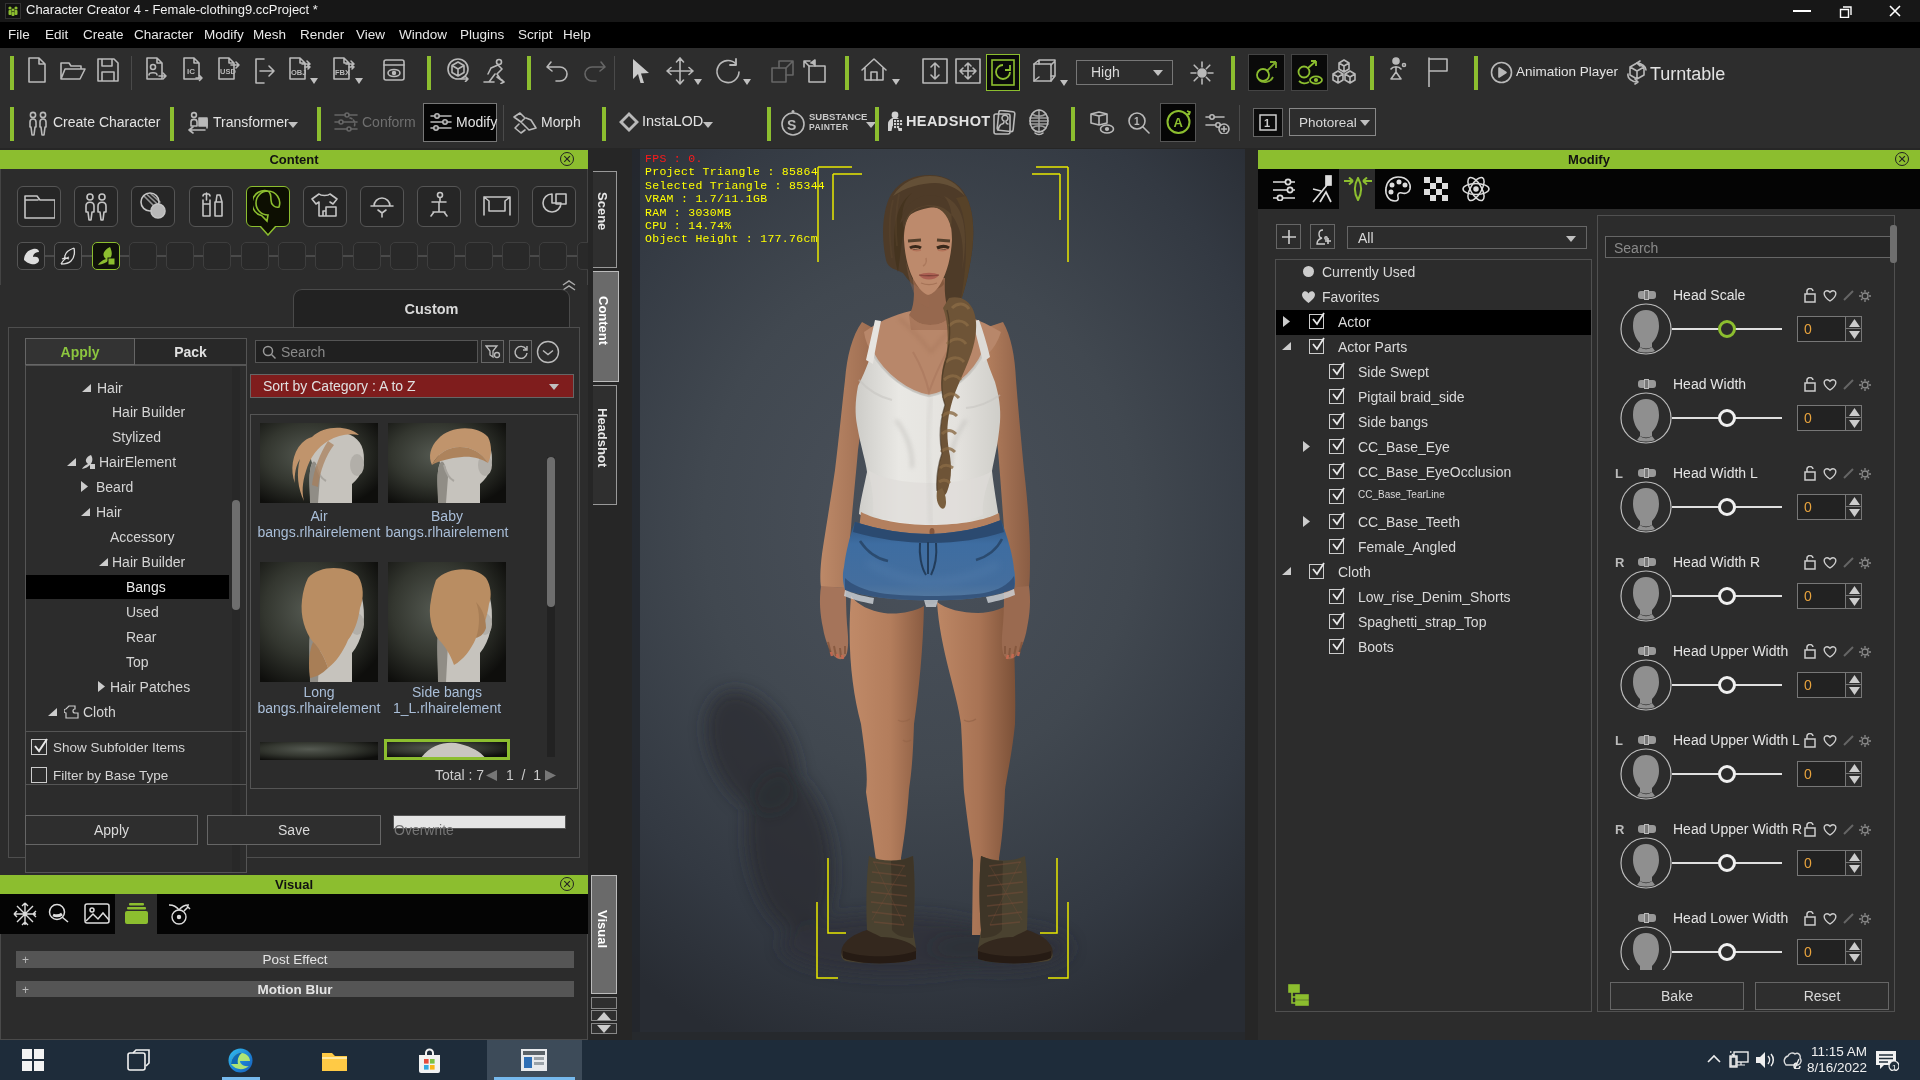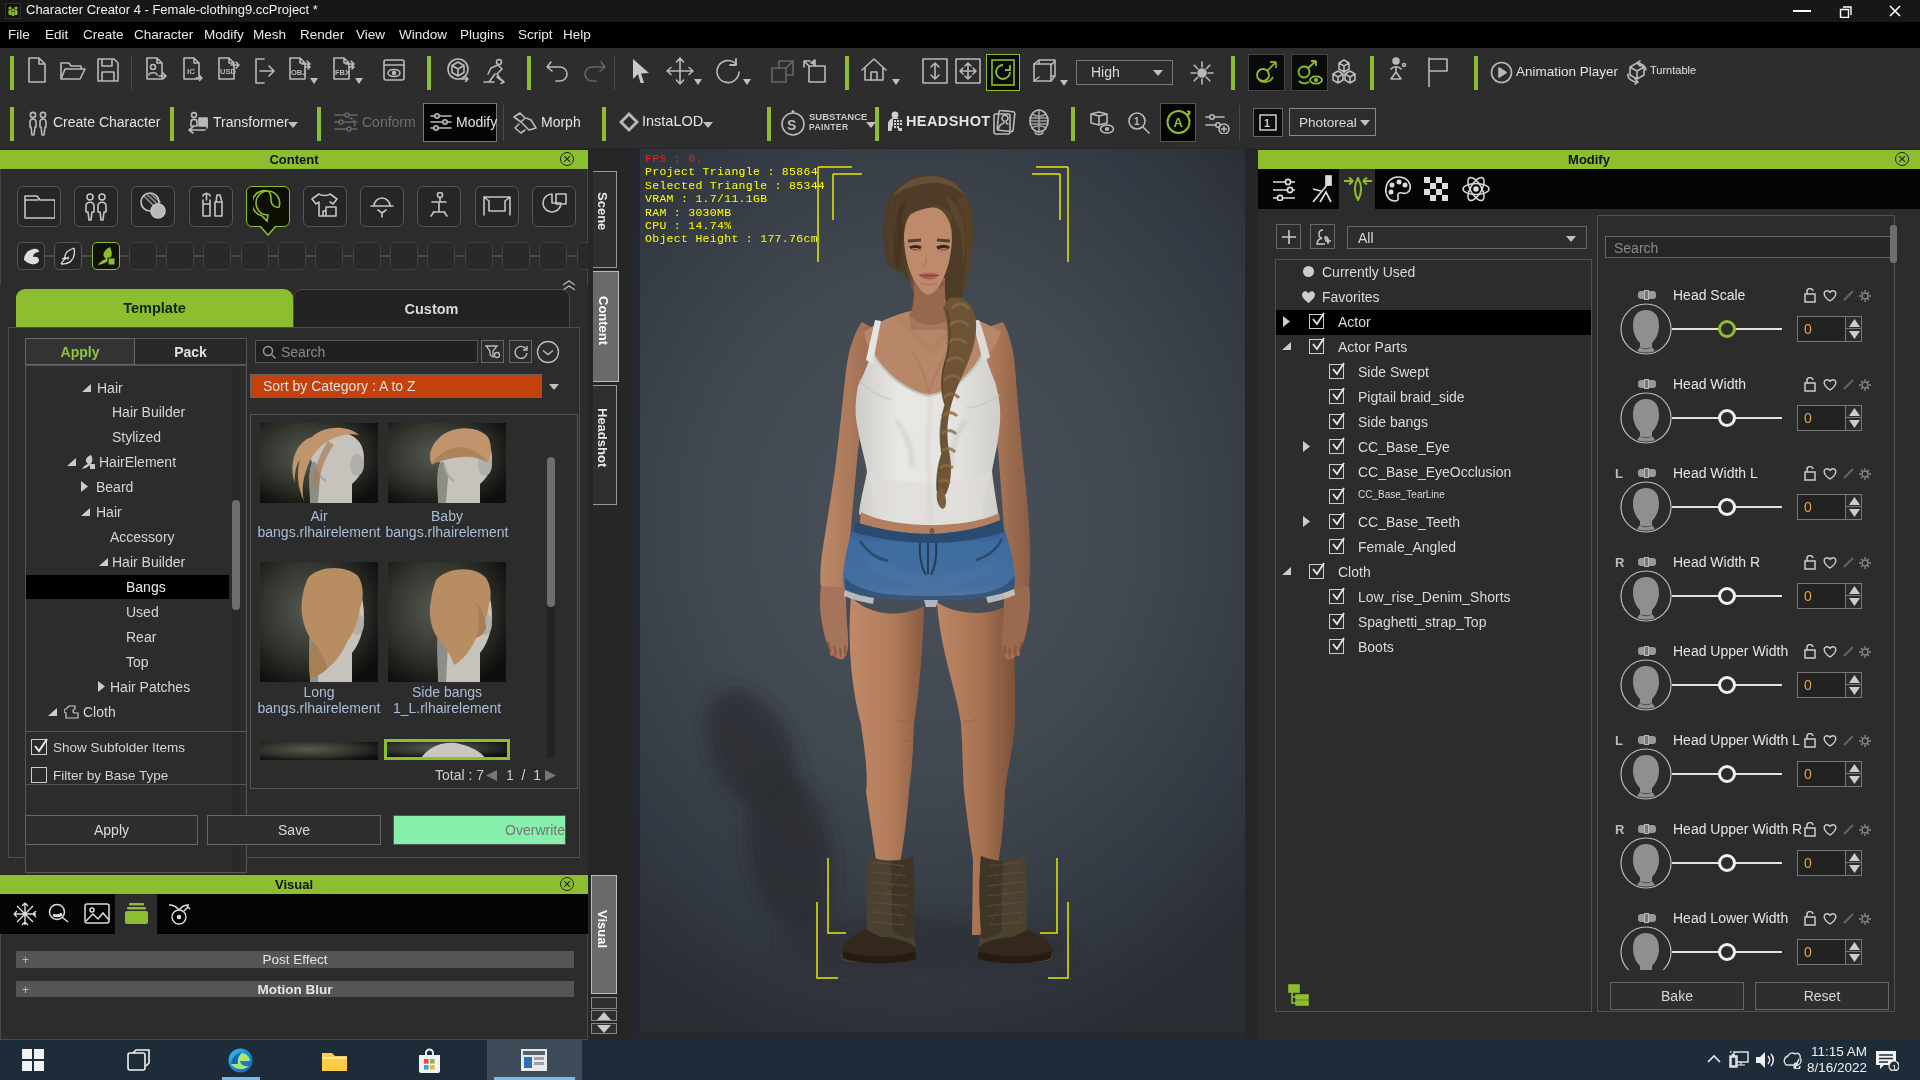--- a/index.html
+++ b/index.html
@@ -207,21 +207,21 @@
  <div class="gbar" style="left:1474px;top:8px;height:34px"></div>
  <svg class="i" style="left:1490px;top:13px" width="23" height="23" stroke-width="1.6">
       <circle cx="11.5" cy="11.5" r="10"></circle>
       <path d="M9 7 l7 4.5 l-7 4.5 z" fill="#b9b9b9"></path>
     </svg>
  <span class="lbl" style="left:1516px;top:16px;font-size:13.5px">Animation Player</span>
  <svg class="i" style="left:1625px;top:12px" width="24" height="25" stroke-width="1.6">
       <path d="M12 3 l7 4 v8 l-7 4 l-7 -4 V7 z M5 7 l7 4 l7 -4 M12 11 v8"></path>
       <path d="M3 14 a10 7 0 0 0 10 8 m0 0 l-3 -3 m3 3 l-3 2 M21 10 a10 7 0 0 0 -9 -7 m0 0 l3 3 m-3 -3 l3 -2"></path>
     </svg>
- <span class="lbl" style="left:1650px;top:16px;font-size:11px">Turntable</span>
+ <span class="lbl" style="left:1650px;top:16px;font-size:18px">Turntable</span>
 </div>
 
 <div id="tb2" class="abs" style="left:0;top:98px;width:1920px;height:50px;background:#2d2d2d">
  <div class="gbar" style="left:10px;top:9px;height:34px"></div>
  <svg class="i" style="left:27px;top:12px" width="22" height="26" stroke-width="1.7">
       <circle cx="6" cy="5" r="2.6"></circle>
       <circle cx="16" cy="5" r="2.6"></circle>
       <path d="M3 12 c0 -4 6 -4 6 0 v5 h-1 l-1 8 h-2 l-1 -8 h-1 z M13 12 c0 -4 6 -4 6 0 v5 h-1 l-1 8 h-2 l-1 -8 h-1 z"></path>
     </svg>
  <span class="lbl" style="left:53px;top:16px">Create Character</span>
@@ -429,21 +429,20 @@
 <div class="abs" style="left:566px;top:86px;width:10px;height:2px;background:#4a4a4a"></div>
 <div class="abs" style="left:576px;top:73px;width:28px;height:28px;background:#292929;border:1px solid #3e3e3e;border-radius:5px"></div>
   <svg class="abs" style="left:258px;top:57px" width="18" height="10">
         <path d="M1 0 L9 9 L17 0" fill="#0d0f02" stroke="#8cbe2f" stroke-width="1.5"></path>
       </svg>
   <svg class="abs" style="left:560px;top:110px" width="16" height="12" fill="none" stroke="#aaa" stroke-width="1.5">
         <path d="M2 6 l6 -4 l6 4 M2 11 l6 -4 l6 4"></path>
       </svg>
  </div>
 
- <div class="abs" style="left:16px;top:139px;width:277px;height:38px;background:#8cbe2f;border-radius:9px 9px 0 0;text-align:center;font-size:14.5px;font-weight:bold;color:#14240a;line-height:38px">Template</div>
  <div class="abs" style="left:293px;top:139px;width:277px;height:38px;background:#222;border:1px solid #4a4a4a;border-bottom:none;border-radius:9px 9px 0 0;text-align:center;font-size:14.5px;font-weight:bold;color:#d9d9d9;line-height:38px">Custom</div>
  <div class="abs" style="left:8px;top:177px;width:572px;height:531px;border:1px solid #4e4e4e"></div>
 
  <div class="abs" style="left:25px;top:188px;width:110px;height:27px;background:#333;border:1px solid #666;color:#8cc63f;font-weight:bold;font-size:14px;text-align:center;line-height:26px">Apply</div>
  <div class="abs" style="left:135px;top:188px;width:112px;height:27px;background:#282828;border:1px solid #555;border-left:none;color:#e0e0e0;font-weight:bold;font-size:14px;text-align:center;line-height:26px">Pack</div>
 
  <div class="abs" style="left:255px;top:190px;width:223px;height:23px;background:#202020;border:1px solid #555">
   <svg class="abs" style="left:6px;top:4px" width="15" height="15" fill="none" stroke="#999" stroke-width="1.5">
         <circle cx="6" cy="6" r="4.5"></circle>
         <path d="M9.5 9.5 l4 4"></path>
@@ -459,21 +458,21 @@
  <div class="abs b" style="left:509px;top:190px;width:23px;height:23px;border-color:#666">
       <svg class="abs" style="left:3px;top:3px" width="16" height="16" fill="none" stroke="#bbb" stroke-width="1.4">
         <path d="M13 5 a6 6 0 1 0 1 4 M14 2 v4 h-4 M3 11 a6 6 0 0 0 1 1"></path>
       </svg>
     </div>
  <svg class="abs" style="left:536px;top:190px" width="24" height="24" fill="none" stroke="#bbb" stroke-width="1.4">
       <circle cx="12" cy="12" r="10.5"></circle>
       <path d="M7 10.5 l5 4 l5 -4"></path>
     </svg>
 
- <div class="abs b" style="left:250px;top:224px;width:292px;height:24px;border-color:#666;background:#c2410c">
+ <div class="abs b" style="left:250px;top:224px;width:324px;height:24px;border-color:#666;background:#7f1d1d">
   <span style="position:absolute;left:12px;top:3px;font-size:14px;color:#e0e0e0">Sort by Category : A to Z</span>
   <div class="caret" style="left:298px;top:9px"></div>
  </div>
 
  <div class="abs" style="left:25px;top:215px;width:222px;height:508px;background:#2c2c2c;border:1px solid #555"></div>
 <svg class="abs" style="left:82px;top:234px" width="10" height="9">
       <path d="M9 0 V8 H0 Z" fill="#ccc"></path>
     </svg>
 <span class="abs" style="left:97px;top:230px;font-size:14px;color:#d5d5d5;white-space:nowrap">Hair</span>
 <span class="abs" style="left:112px;top:254px;font-size:14px;color:#d5d5d5;white-space:nowrap">Hair Builder</span>
@@ -639,21 +638,21 @@
  <div class="abs" style="left:31px;top:589px;width:16px;height:16px;border:1.5px solid #ccc;background:#2c2c2c"></div>
  <svg class="abs" style="left:33px;top:588px" width="16" height="16">
       <path d="M2 8 l4 5 L14 1" stroke="#e8e8e8" stroke-width="2" fill="none"></path>
     </svg>
  <span class="abs" style="left:53px;top:590px;font-size:13.5px;color:#d5d5d5">Show Subfolder Items</span>
  <div class="abs" style="left:31px;top:617px;width:16px;height:16px;border:1.5px solid #ccc;background:#2c2c2c"></div>
  <span class="abs" style="left:53px;top:618px;font-size:13.5px;color:#d5d5d5">Filter by Base Type</span>
 
  <div class="abs" style="left:25px;top:665px;width:173px;height:30px;border:1px solid #666;background:#2e2e2e;text-align:center;line-height:28px;font-size:14px;color:#d9d9d9">Apply</div>
  <div class="abs" style="left:207px;top:665px;width:174px;height:30px;border:1px solid #666;background:#2e2e2e;text-align:center;line-height:28px;font-size:14px;color:#d9d9d9">Save</div>
- <div class="abs" style="left:393px;top:665px;width:173px;height:30px;border:1px solid #555;background:#86efac;text-align:right;line-height:28px;font-size:14px;color:#757575">Overwrite</div>
+ <div class="abs" style="left:393px;top:665px;width:173px;height:14px;border:1px solid #555;background:#e5e5e5;text-align:left;line-height:28px;font-size:14px;color:#757575">Overwrite</div>
 </div>
 
 <div class="abs" style="left:0;top:875px;width:588px;height:165px;background:#2c2c2c">
  <div class="ghead" style="left:0;top:0;width:588px">Visual<span class="x" style="left:560px">✕</span></div>
  <div class="abs" style="left:0;top:19px;width:588px;height:40px;background:#040404"></div>
  <svg class="abs" style="left:12px;top:26px" width="26" height="26" fill="none" stroke="#ddd" stroke-width="1.4">
       <path d="M13 2 v22 M2 13 h22 M5 5 l16 16 M21 5 L5 21 M13 2 l-3 3 m3 -3 l3 3 m-3 16 l-3 3 m3 3 v0 m0 -6 l3 3 M2 13 l3 -3 m-3 3 l3 3 m16 -3 l3 -3 m-3 3 l3 3"></path>
     </svg>
  <svg class="abs" style="left:47px;top:27px" width="24" height="24" fill="none" stroke="#ddd" stroke-width="1.5">
       <circle cx="10" cy="10" r="7.5"></circle>

